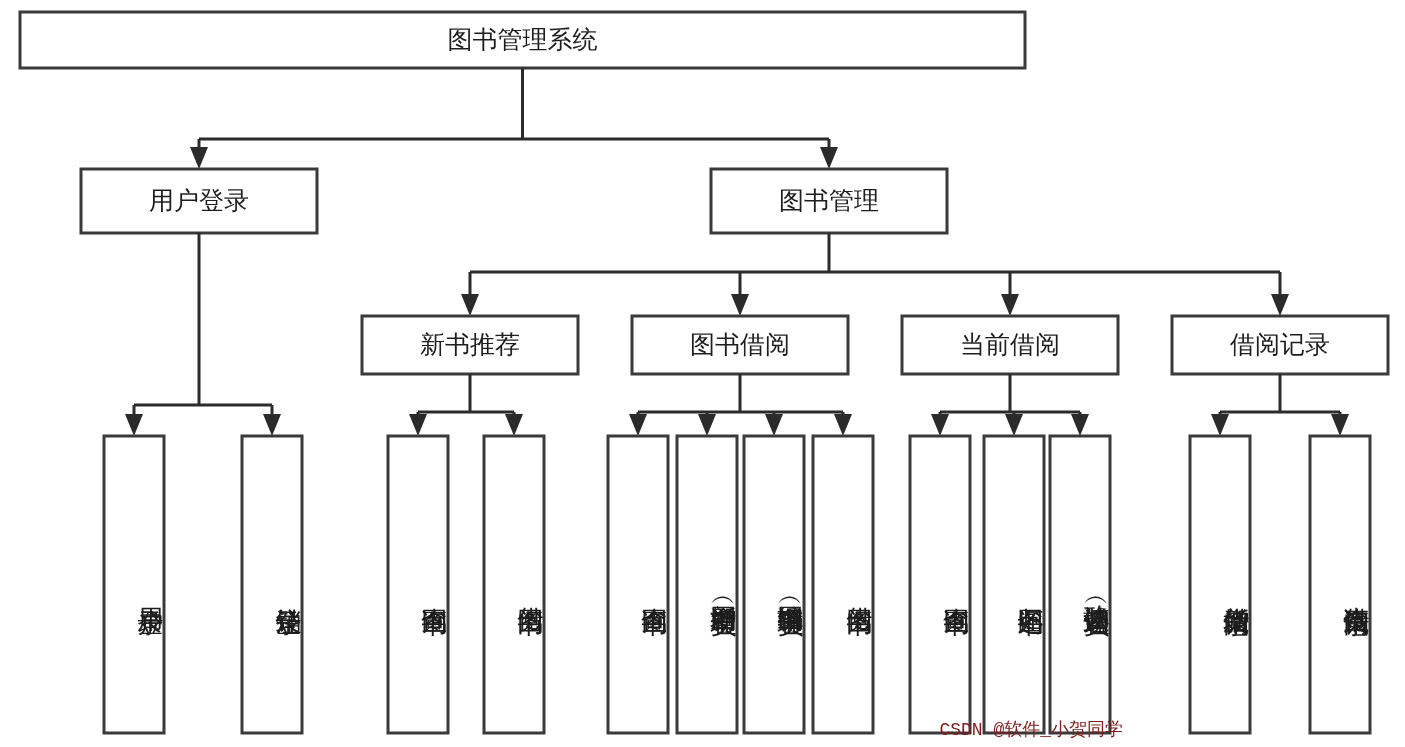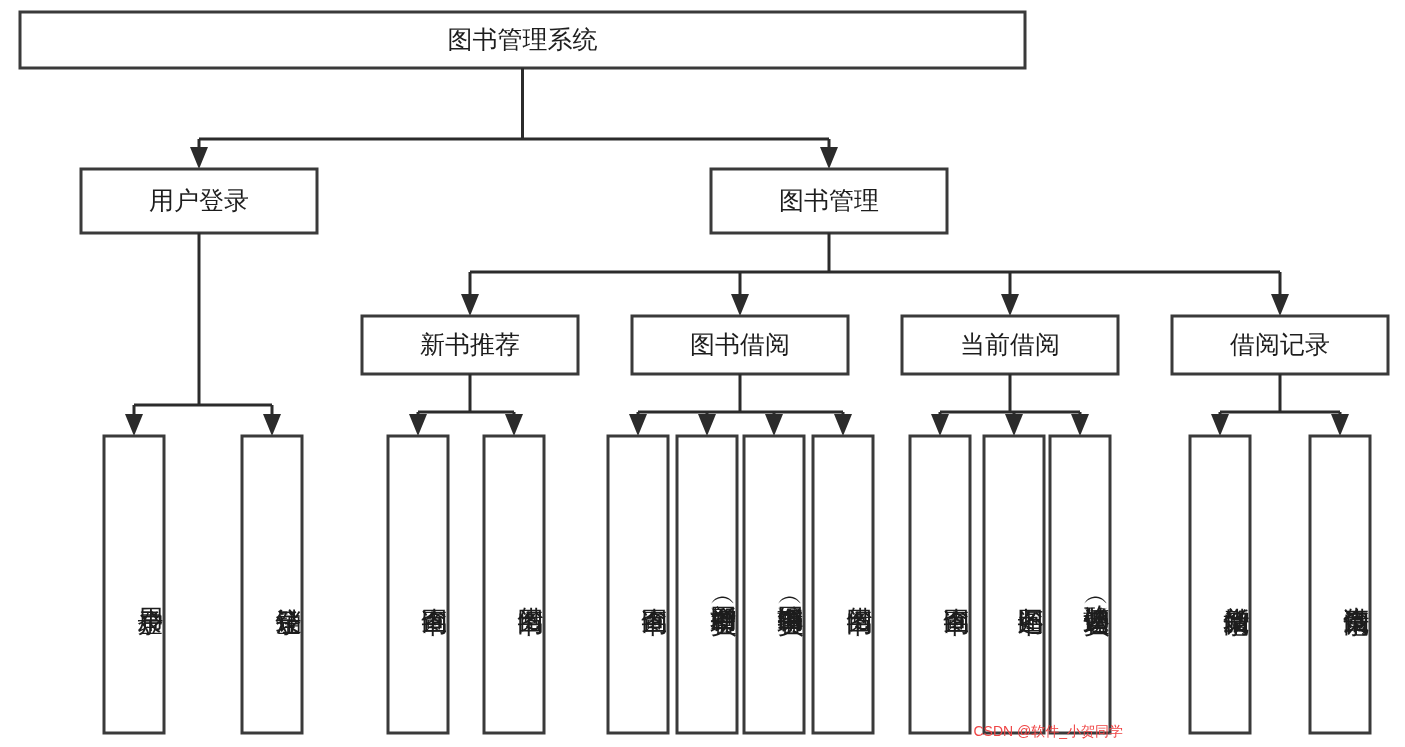--- a/index.html
+++ b/index.html
@@ -10,22 +10,22 @@
   .boxrect{fill:#ffffff;stroke:#3a3a3a;stroke-width:3;}
   .conn{stroke:#2b2b2b;stroke-width:3;fill:none;}
   .arrowhead{fill:#2b2b2b;stroke:none;}
   .hlabel{font-family:"DejaVu Sans","Liberation Sans",sans-serif;
           font-size:25px;fill:#1d1d1d;text-anchor:middle;dominant-baseline:middle;}
   .vlabel{position:absolute;display:flex;align-items:flex-start;justify-content:center;
           writing-mode:vertical-rl;text-orientation:upright;
           font-family:"DejaVu Sans","Liberation Sans",sans-serif;
           font-size:26px;line-height:1.06;color:#1d1d1d;letter-spacing:1px;
           white-space:nowrap;pointer-events:none;}
-  .watermark{position:absolute;right:8px;bottom:6px;font-size:14px;color:#ef4444;
-             font-family:Liberation Sans, sans-serif;white-space:nowrap;}
+  .watermark{position:absolute;right:8px;bottom:6px;font-size:18px;color:#7f1d1d;
+             font-family:Liberation Mono, monospace;white-space:nowrap;}
 </style>
 </head>
 <body>
 
 <div id="stage">
   <svg id="tree" viewBox="0 0 1405 747" xmlns="http://www.w3.org/2000/svg">
       <g>
         <rect x="20" y="12" width="1005" height="56" class="boxrect"></rect>
         <text x="522.5" y="41" class="hlabel">图书管理系统</text>
       </g>

